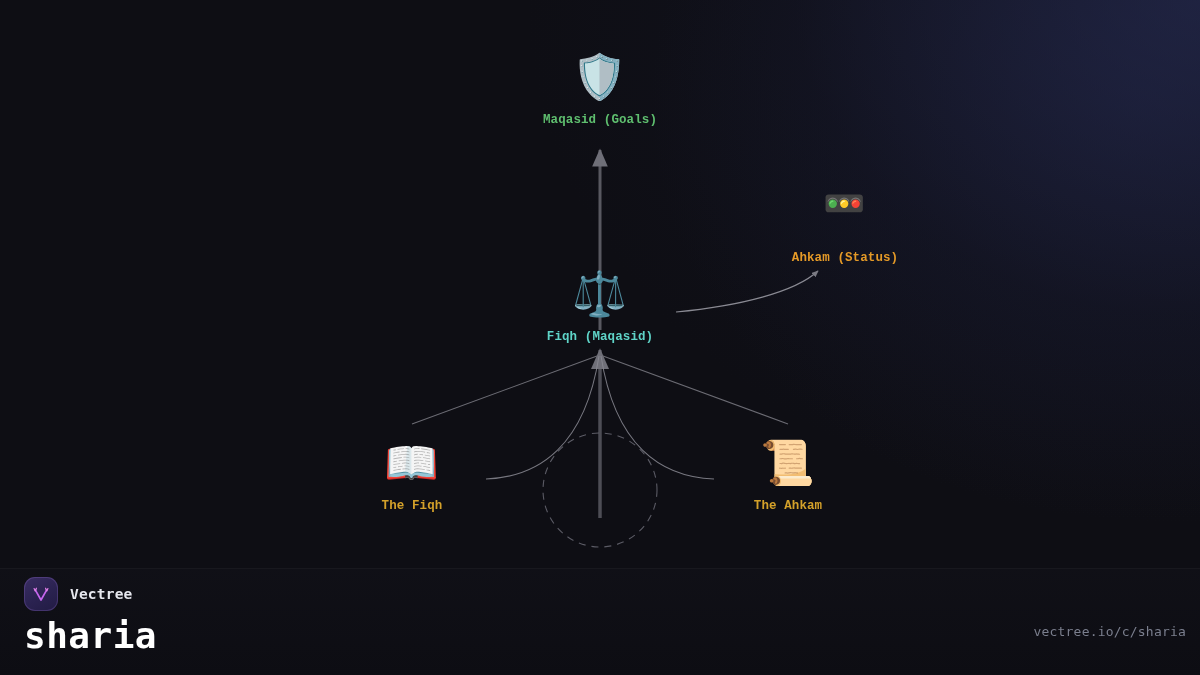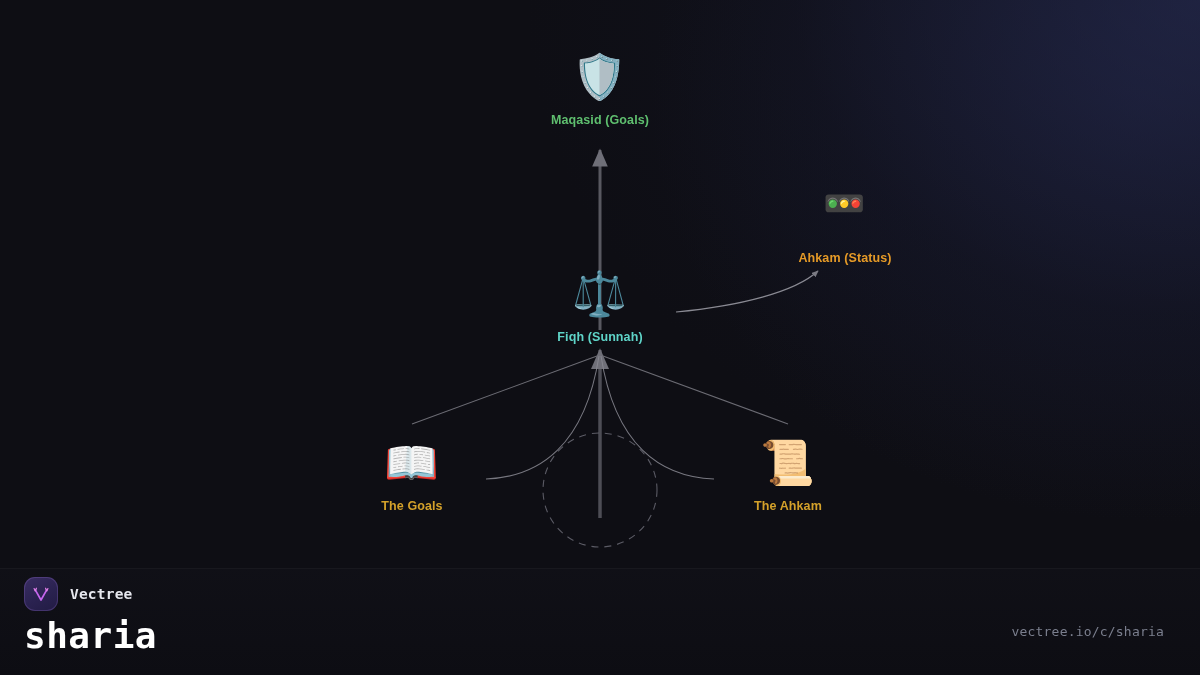--- a/index.html
+++ b/index.html
@@ -42,21 +42,21 @@
     display: block;
     height: 52px;
     font-family: "DejaVu Sans", sans-serif;
   }
   .node-label {
     display: block;
     margin-top: 6px;
     font-size: 12.5px;
     font-weight: bold;
     letter-spacing: 0.1px;
-    font-family: Liberation Sans, sans-serif;
+    font-family: Liberation Mono, monospace;
     white-space: nowrap;
   }
 
   
   #footer-divider {
     position: absolute;
     left: 0;
     top: 568px;
     width: 1200px;
     height: 1px;
@@ -100,21 +100,21 @@
     left: 24px;
     top: 46px;
     font-family: "DejaVu Sans Mono", monospace;
     font-size: 36px;
     font-weight: bold;
     color: #ffffff;
     letter-spacing: 0.5px;
   }
   #footer-url {
     position: absolute;
-    right: 36px;
+    right: 14px;
     top: 55px;
     font-family: "DejaVu Sans Mono", monospace;
     font-size: 13px;
     color: #7b7f8e;
     letter-spacing: 0.2px;
   }
 </style>
 </head>
 <body>
 
@@ -147,31 +147,31 @@
     <path d="M676,312 C 740,306 795,292 818,271" fill="none" stroke="#8a8a93" stroke-width="1.2" marker-end="url(#arrowhead-sm)"></path>
   </svg>
 
   <div class="node" style="left:600px; top:55px;">
     <span class="node-icon">🛡️</span>
     <span class="node-label" style="color:#5fbf6f;">Maqasid (Goals)</span>
   </div>
 
   <div class="node" style="left:600px; top:272px;">
     <span class="node-icon">⚖️</span>
-    <span class="node-label" style="color:#5fd4c8;">Fiqh (Sunnah)</span>
+    <span class="node-label" style="color:#5fd4c8;">Fiqh (Maqasid)</span>
   </div>
 
   <div class="node" style="left:845px; top:186px;">
     <span class="node-icon" style="font-size:34px;">🚥</span>
     <span class="node-label" style="color:#e59a27;margin-top:13px;">Ahkam (Status)</span>
   </div>
 
   <div class="node" style="left:412px; top:441px;">
     <span class="node-icon">📖</span>
-    <span class="node-label" style="color:#d4a12a;">The Goals</span>
+    <span class="node-label" style="color:#d4a12a;">The Fiqh</span>
   </div>
 
   <div class="node" style="left:788px; top:441px;">
     <span class="node-icon">📜</span>
     <span class="node-label" style="color:#d4a12a;">The Ahkam</span>
   </div>
 
   <div id="footer-divider"></div>
   <div id="footer">
 

